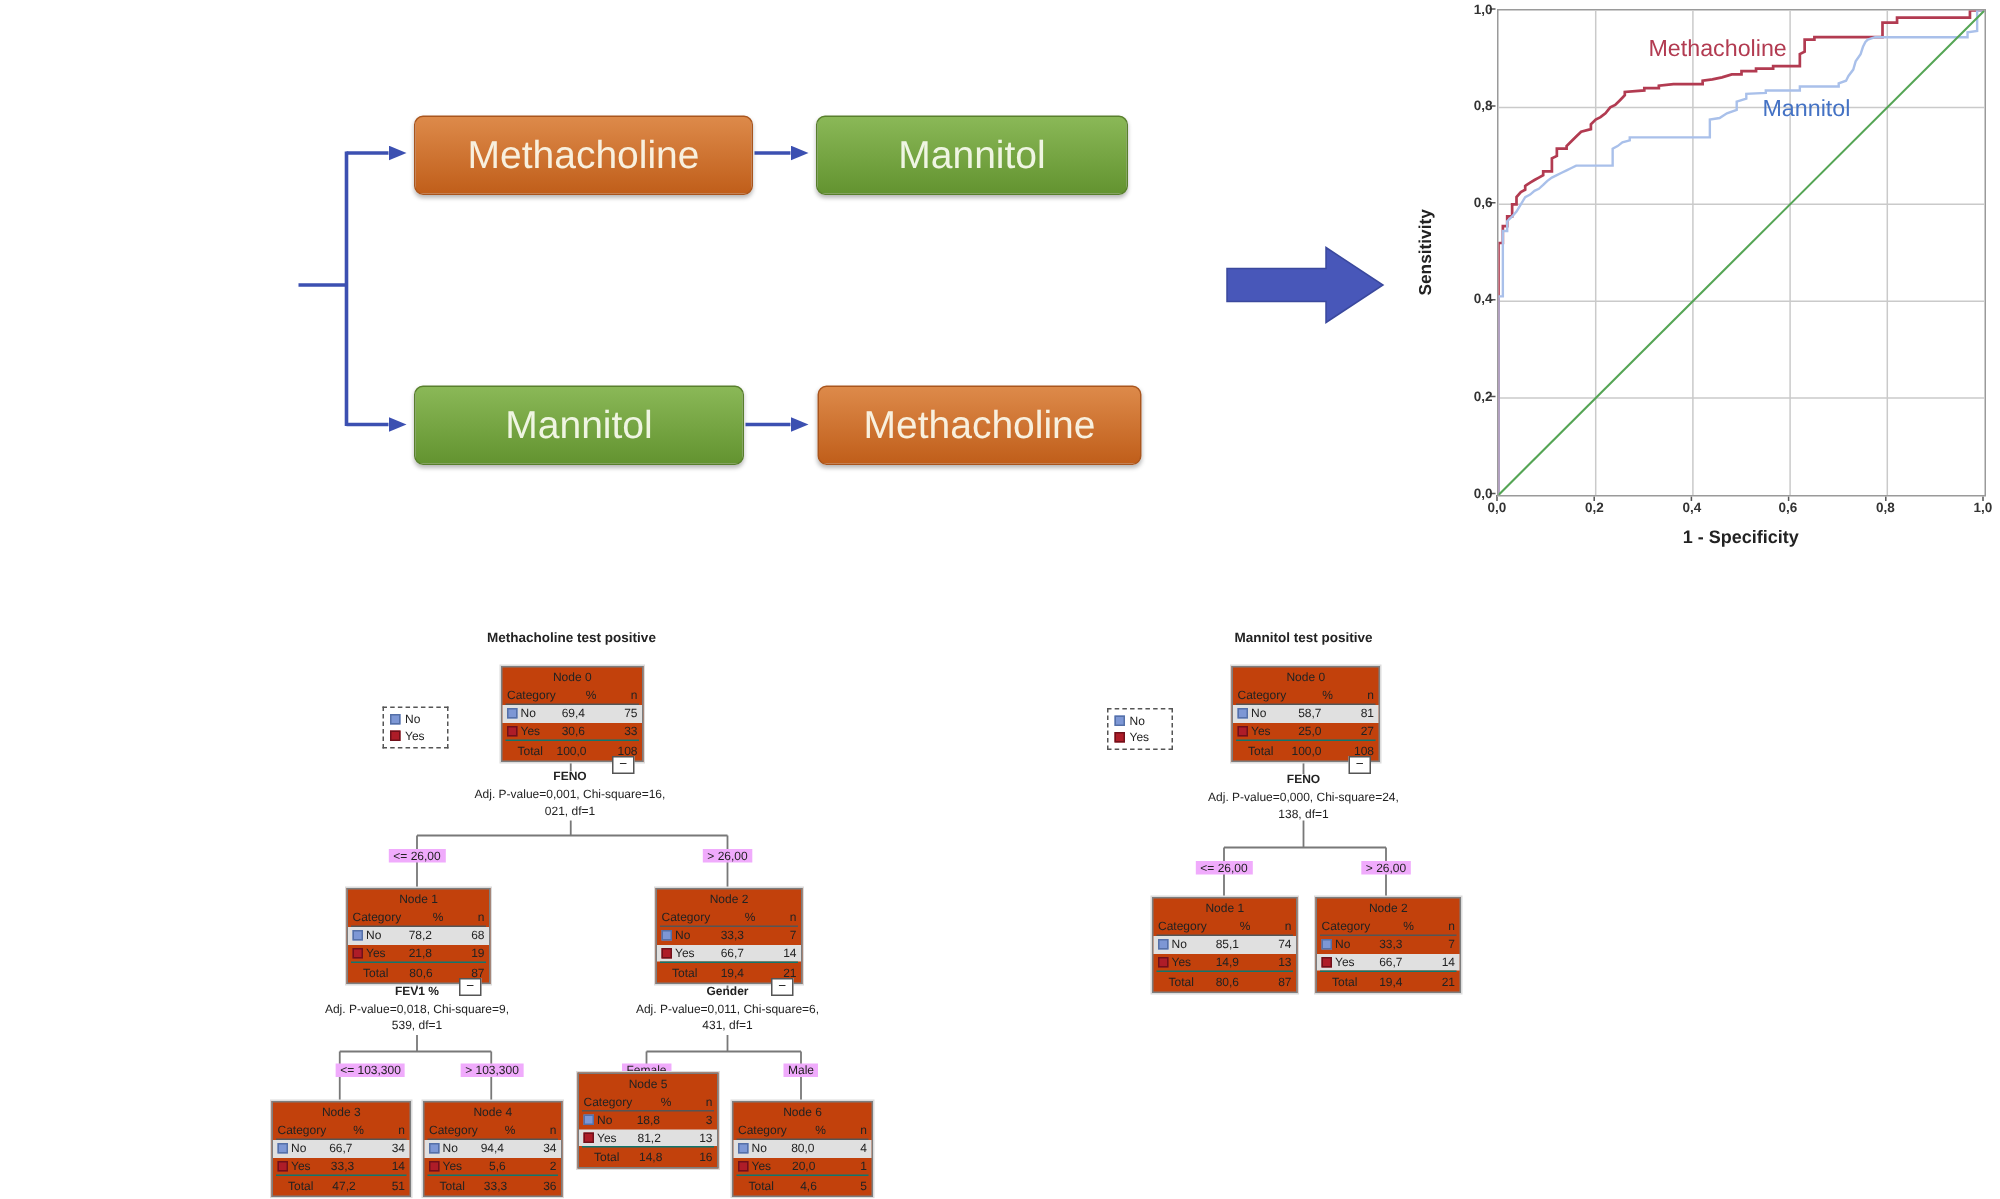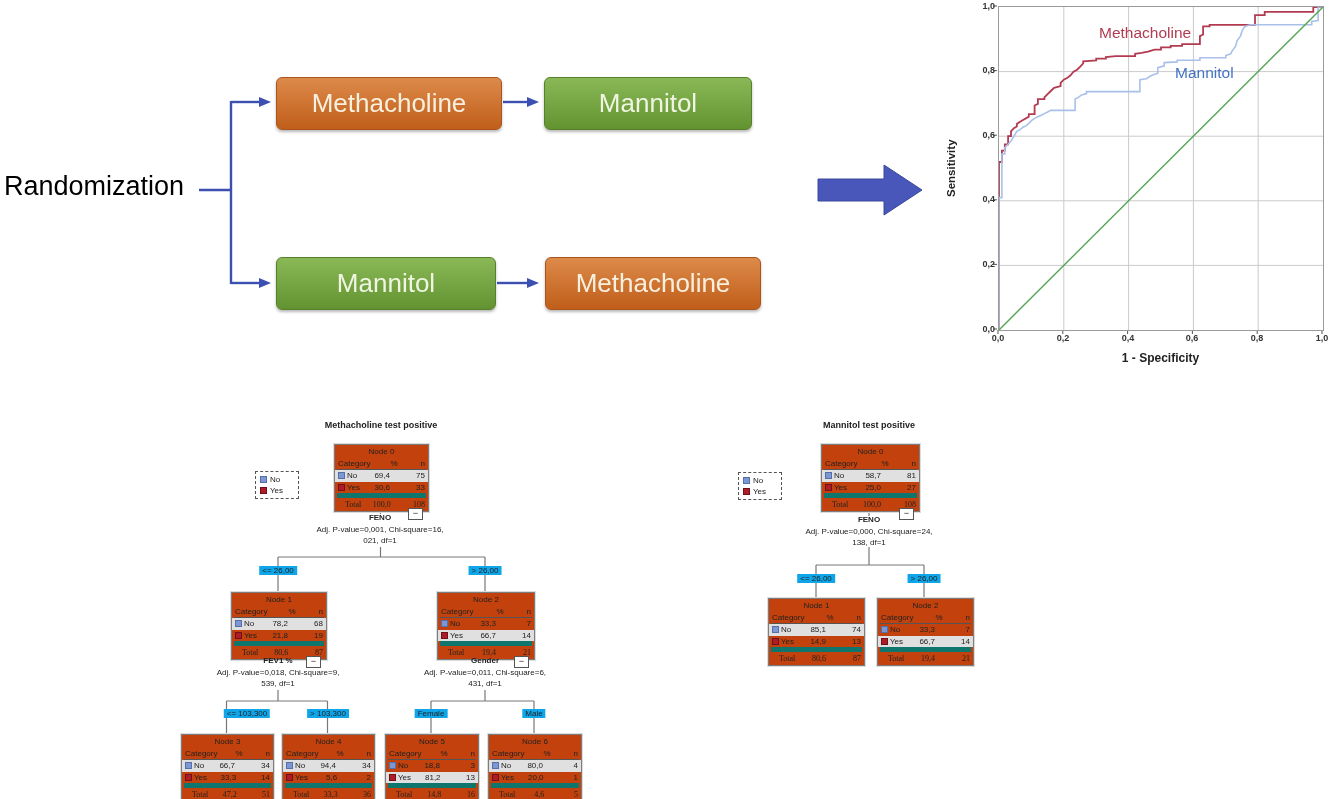--- a/index.html
+++ b/index.html
@@ -39,27 +39,27 @@
   .trow{display:flex;align-items:center;padding:0 3px;}
   .thead{height:11px;border-bottom:1px solid #555;margin:0 2px;padding:0 1px;}
   .hc{flex:1;}
   .hp{width:30px;text-align:center;}
   .hn{width:16px;text-align:right;}
   .cc{flex:1;display:flex;align-items:center;gap:2px;}
   .cp{width:30px;text-align:right;}
   .cn{width:35px;text-align:right;}
   .r{height:11.5px;}
   .hl{background:#e0e0e0;}
-  .ttotal{height:13px;border-top:5px solid #0f766e;margin:0 2px;padding:0 1px;font-family:Liberation Serif, serif;}
+  .ttotal{height:13px;border-top:1px solid #0f766e;margin:0 2px;padding:0 1px;}
   .ttotal .cc{padding-left:7px;}
   .collapse{position:absolute;right:5px;bottom:-9px;width:13px;height:10px;background:#fff;border:1px solid #555;
             font-size:9px;line-height:8px;text-align:center;color:#222;z-index:3;}
   .splitblk{position:absolute;width:230px;text-align:center;font-size:8px;line-height:11.5px;color:#222;z-index:2;}
   .splitvar{font-weight:600;}
-  .branch{position:absolute;transform:translateX(-50%);background:#0ea5e9;padding:0 3px;font-size:8px;color:#222;z-index:2;white-space:nowrap;}
+  .branch{position:absolute;transform:translateX(-50%);background:#f0abfc;padding:0 3px;font-size:8px;color:#222;z-index:2;white-space:nowrap;}
 </style>
 </head>
 <body>
 
 <div class="canvas">
 
   <svg class="overlay">
     <defs>
       <marker id="arrh" markerUnits="userSpaceOnUse" markerWidth="14" markerHeight="12" refX="0" refY="5" orient="auto">
         <path d="M0 0 L12 5 L0 10 Z" fill="#3c50b1"></path>
@@ -77,21 +77,20 @@
     <path stroke="#555" stroke-width="1" fill="none" d="M998 330 V334 M1062.8 330 V334 M1127.6 330 V334 M1192.4 330 V334 M1257.2 330 V334 M1322 330 V334"></path>
     <path stroke="#555" stroke-width="1" fill="none" d="M993 6 H997 M993 70.6 H997 M993 135.2 H997 M993 199.8 H997 M993 264.4 H997 M993 329 H997"></path>
 
     <path stroke="#787878" stroke-width="1.2" fill="none" d="M380.5 498 V514 M380.5 547 V557 M278 557 H485 M278 557 V600 M485 557 V600
              M278 646 V659 M278 690 V701 M226.5 701 H327.5 M226.5 701 V740 M327.5 701 V740
              M485 646 V659 M485 690 V701 M431 701 H534 M431 701 V740 M534 701 V740"></path>
 
     <path stroke="#787878" stroke-width="1.2" fill="none" d="M869 498 V516 M869 547 V565 M816 565 H924 M816 565 V605 M924 565 V605"></path>
   </svg>
 
-  <div class="rand">Randomization</div>
 
   <div class="fbox orange" style="left:276px;top:77px;width:224px;">
     <span>Methacholine</span>
   </div>
   <div class="fbox green" style="left:544px;top:77px;width:206px;">
     <span>Mannitol</span>
   </div>
   <div class="fbox green" style="left:276px;top:257px;width:218px;">
     <span>Mannitol</span>
   </div>
@@ -312,21 +311,21 @@
         <span class="cp">5,6</span>
         <span class="cn">2</span>
       </div>
     <div class="trow ttotal">
         <span class="cc">Total</span>
         <span class="cp">33,3</span>
         <span class="cn">36</span>
       </div>
   </div>
 
-  <div class="tnode" style="left:385px;top:734px;width:92px;">
+  <div class="tnode" style="left:385px;top:715px;width:92px;">
     <div class="tnode-title">Node 5</div>
     <div class="trow thead">
         <span class="hc">Category</span>
         <span class="hp">%</span>
         <span class="hn">n</span>
       </div>
     <div class="trow r">
         <span class="cc">
           <span class="sw no"></span>
           <span>No</span>

